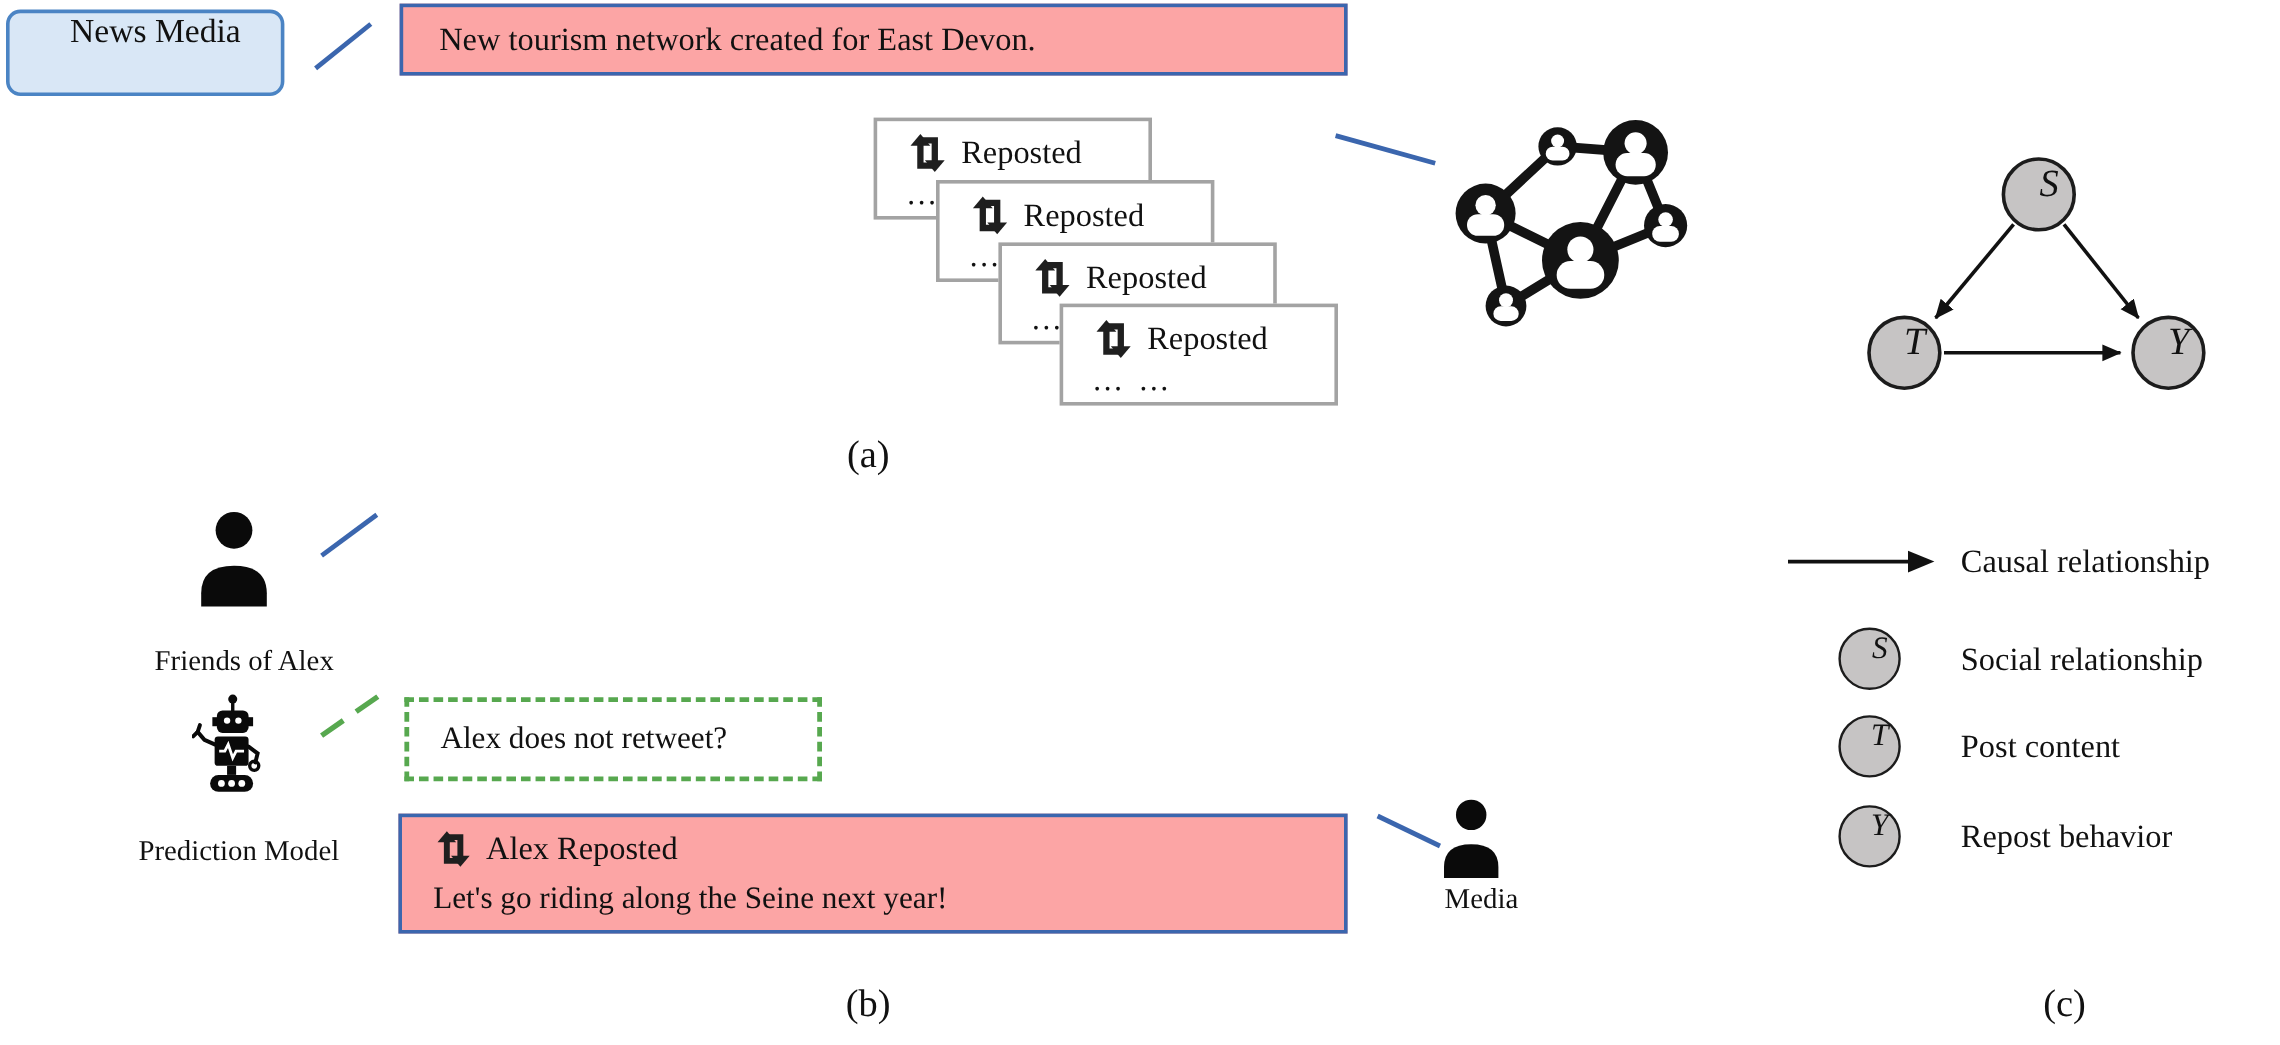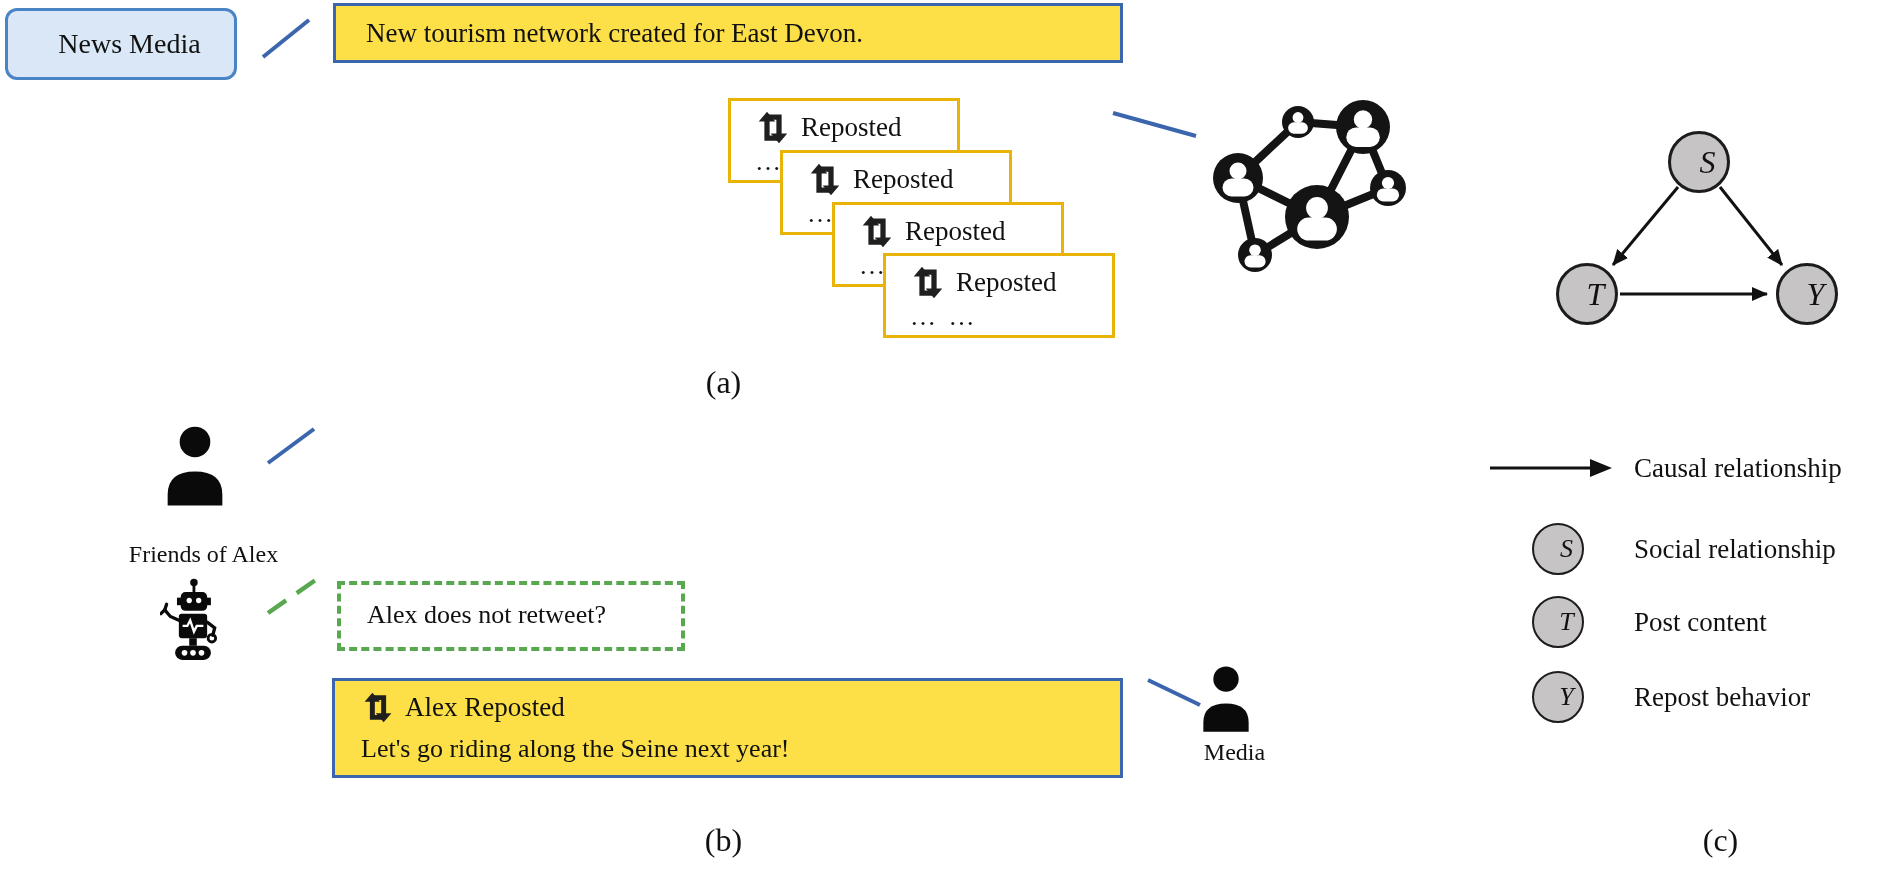--- a/index.html
+++ b/index.html
@@ -3,29 +3,29 @@
 <meta charset="utf-8">
 <style>
   html,body{margin:0;padding:0;background:#ffffff;}
   #stage{
     position:relative;width:1900px;height:871px;background:#ffffff;overflow:hidden;
     font-family:"Liberation Serif","DejaVu Serif",serif;color:#111;
   }
   .abs{position:absolute;box-sizing:border-box;}
   #overlay{position:absolute;left:0;top:0;width:1900px;height:871px;z-index:1;pointer-events:none;}
 
-  .blue-box{background:#fde047;border:3px solid #3b66ae;}
-  .center{display:flex;align-items:center;justify-content:center;padding-left:17px;}
+  .blue-box{background:#fca5a5;border:3px solid #3b66ae;}
+  .center{display:flex;align-items:flex-start;justify-content:center;padding-left:17px;}
 
   #news-box{left:5px;top:8px;width:232px;height:72px;border:3px solid #4b84c4;border-radius:12px;
     background:#d9e7f6;font-size:28px;z-index:2;}
   #tourism-box{left:333px;top:3px;width:790px;height:60px;font-size:27px;line-height:54px;
     padding-left:30px;z-index:2;white-space:nowrap;}
 
-  .card{width:232px;height:85px;background:#fff;border:3px solid #eab308;padding:9px 0 0 24px;}
+  .card{width:232px;height:85px;background:#fff;border:3px solid #a3a3a3;padding:9px 0 0 24px;}
   .card-row{display:flex;align-items:center;gap:10px;height:34px;font-size:27px;white-space:nowrap;}
   .card-ellipsis{margin-top:7px;font-size:26px;letter-spacing:3px;line-height:22px;}
 
   #confounder-title{left:1588px;top:70px;width:220px;height:36px;font-size:29px;z-index:2;}
   .node{width:62px;height:62px;border-radius:50%;background:#c6c4c4;border:3px solid #1c1c1c;
     font-style:italic;font-size:32px;z-index:2;}
   .panel-label{width:80px;height:44px;font-size:32px;z-index:2;}
 
   #friends-box{left:333px;top:425px;width:790px;height:102px;font-size:26px;line-height:40px;
     padding:9px 0 0 30px;z-index:2;white-space:nowrap;}
@@ -206,20 +206,21 @@
     </g>
     <circle cx="55" cy="64" r="4" stroke="#0a0a0a" stroke-width="3" fill="none"></circle>
     <rect x="20" y="38" width="30" height="26" rx="3" fill="#0a0a0a"></rect>
     <polyline points="24,51 29,51 32,45 36,57 39,51 46,51" stroke="#fff" stroke-width="2.5" fill="none"></polyline>
     <rect x="31" y="64" width="8" height="8" fill="#0a0a0a"></rect>
     <rect x="16" y="72" width="38" height="15" rx="7.5" fill="#0a0a0a"></rect>
     <circle cx="26" cy="79.5" r="3" fill="#fff"></circle>
     <circle cx="35" cy="79.5" r="3" fill="#fff"></circle>
     <circle cx="44" cy="79.5" r="3" fill="#fff"></circle>
   </svg>
+  <div class="abs center side-label" style="left:68px;top:697px;width:245px;height:32px">Prediction Model</div>
 
   <div id="alex-box" class="abs blue-box">
     <div class="card-row">
       <svg width="34" height="31" viewBox="0 0 48 44">
         <path d="M16 11 L16 36 L31 36" stroke="#1f1f1f" stroke-width="7" fill="none"></path>
         <polygon points="5,14 16,1 27,14" fill="#1f1f1f"></polygon>
         <path d="M32 33 L32 8 L18 8" stroke="#1f1f1f" stroke-width="7" fill="none"></path>
         <polygon points="21,30 32,43 43,30" fill="#1f1f1f"></polygon>
       </svg>
       <span>Alex Reposted</span>

